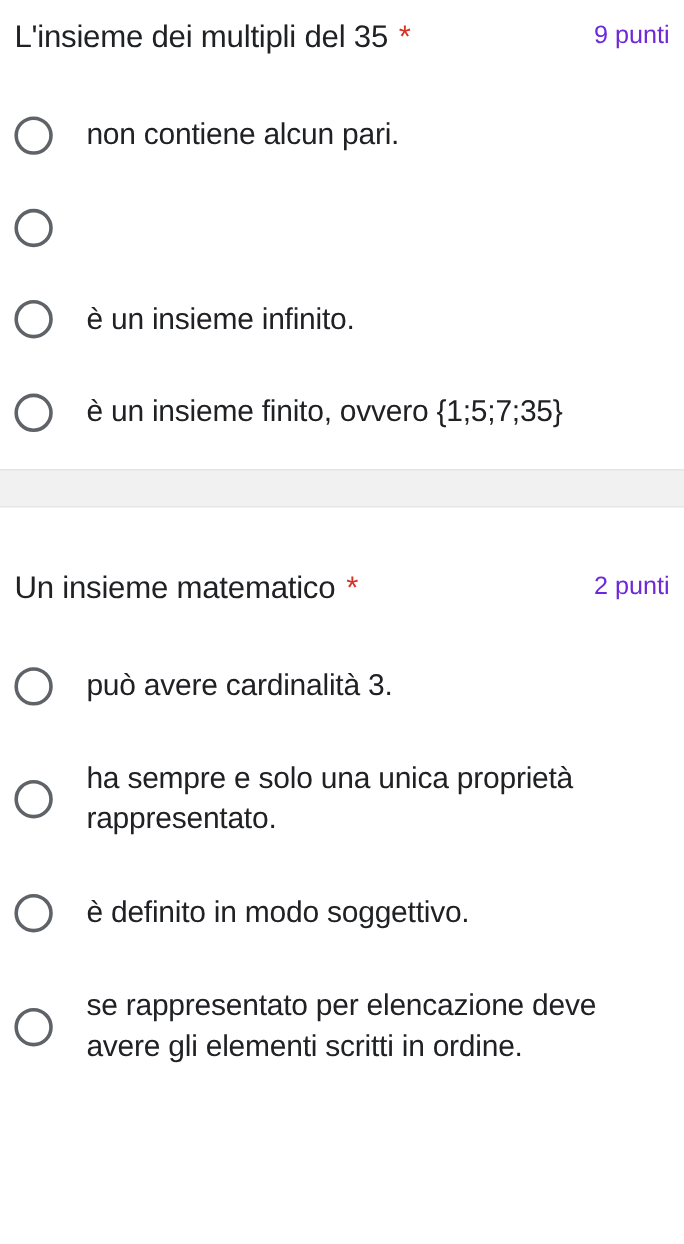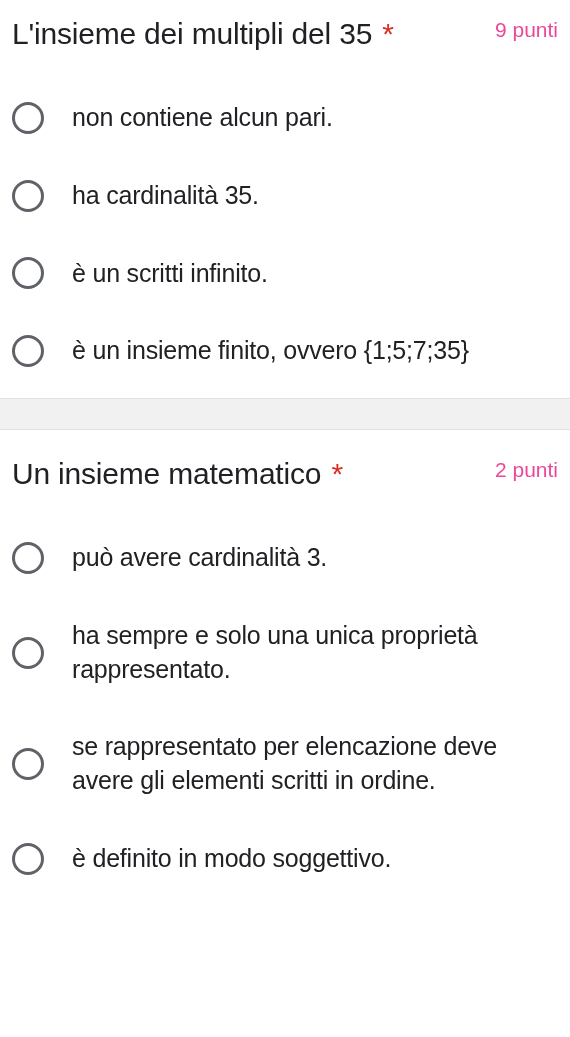--- a/index.html
+++ b/index.html
@@ -16,33 +16,33 @@
       background: #fff;
       padding: 14px 12px 30px 12px;
     }
     .question-header {
       display: flex;
       justify-content: space-between;
       align-items: flex-start;
       margin-bottom: 48px;
     }
     .question-title {
-      font-size: 30px;
+      font-size: 26px;
       color: #202124;
       font-weight: 400;
       line-height: 1.3;
       letter-spacing: -0.2px;
     }
     .required-asterisk {
       color: #d93025;
       margin-left: 2px;
     }
     .points {
       font-size: 21px;
-      color: #ec4899;
+      color: #6d28d9;
       white-space: nowrap;
       margin-left: 20px;
       margin-top: 4px;
     }
     .options-list {
       display: flex;
       flex-direction: column;
       gap: 44px;
     }
     .option-row {
@@ -83,54 +83,53 @@
     </div>
     <div class="points">9 punti</div>
   </div>
   <div class="options-list">
     <div class="option-row">
       <div class="radio-icon"></div>
       <div class="option-label">non contiene alcun pari.</div>
     </div>
     <div class="option-row">
       <div class="radio-icon"></div>
-      <div class="option-label">ha cardinalità 35.</div>
     </div>
     <div class="option-row">
       <div class="radio-icon"></div>
-      <div class="option-label">è un scritti infinito.</div>
+      <div class="option-label">è un insieme infinito.</div>
     </div>
     <div class="option-row">
       <div class="radio-icon"></div>
       <div class="option-label">è un insieme finito, ovvero {1;5;7;35}</div>
     </div>
   </div>
 </div>
 
 <div class="separator"></div>
 
-<div class="question-card" style="padding-top: 24px;">
+<div class="question-card" style="padding-top: 50px;">
   <div class="question-header">
     <div class="question-title">
       <span>Un insieme matematico</span>
       <span class="required-asterisk">*</span>
     </div>
     <div class="points">2 punti</div>
   </div>
   <div class="options-list">
     <div class="option-row">
       <div class="radio-icon"></div>
       <div class="option-label">può avere cardinalità 3.</div>
     </div>
     <div class="option-row">
       <div class="radio-icon"></div>
       <div class="option-label">ha sempre e solo una unica proprietà rappresentato.</div>
     </div>
     <div class="option-row">
       <div class="radio-icon"></div>
-      <div class="option-label">se rappresentato per elencazione deve avere gli elementi scritti in ordine.</div>
+      <div class="option-label">è definito in modo soggettivo.</div>
     </div>
     <div class="option-row">
       <div class="radio-icon"></div>
-      <div class="option-label">è definito in modo soggettivo.</div>
+      <div class="option-label">se rappresentato per elencazione deve avere gli elementi scritti in ordine.</div>
     </div>
   </div>
 </div>
 
 </body></html>

